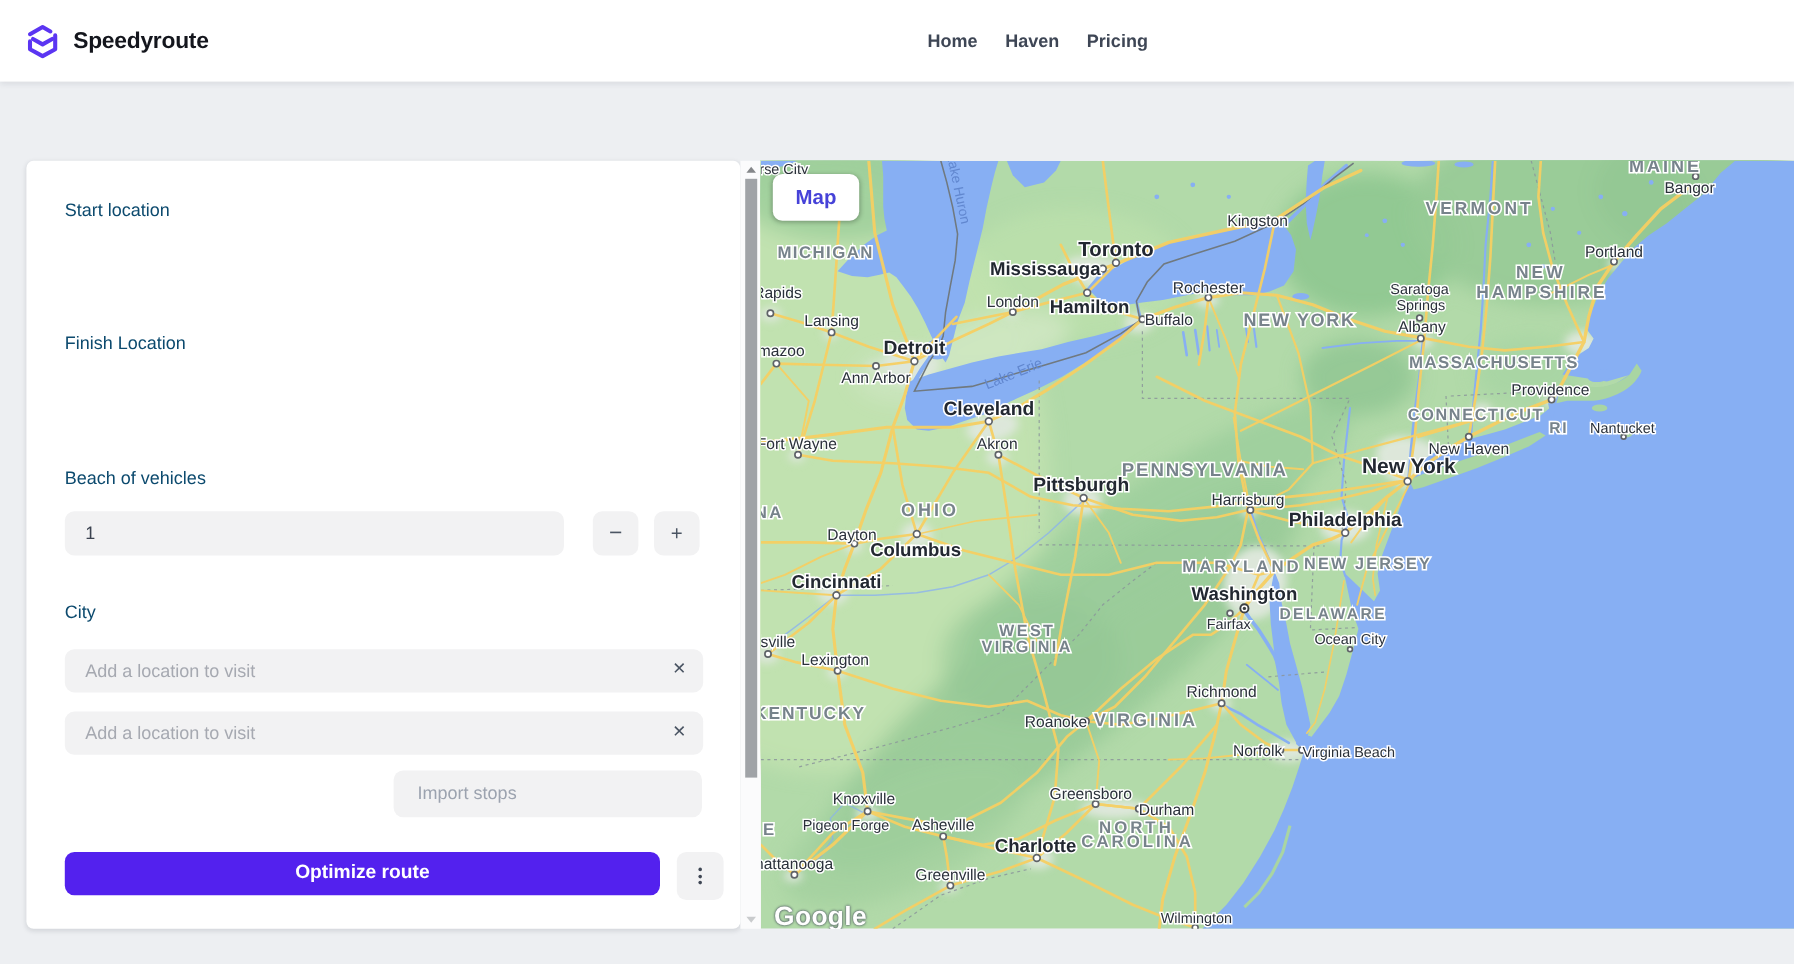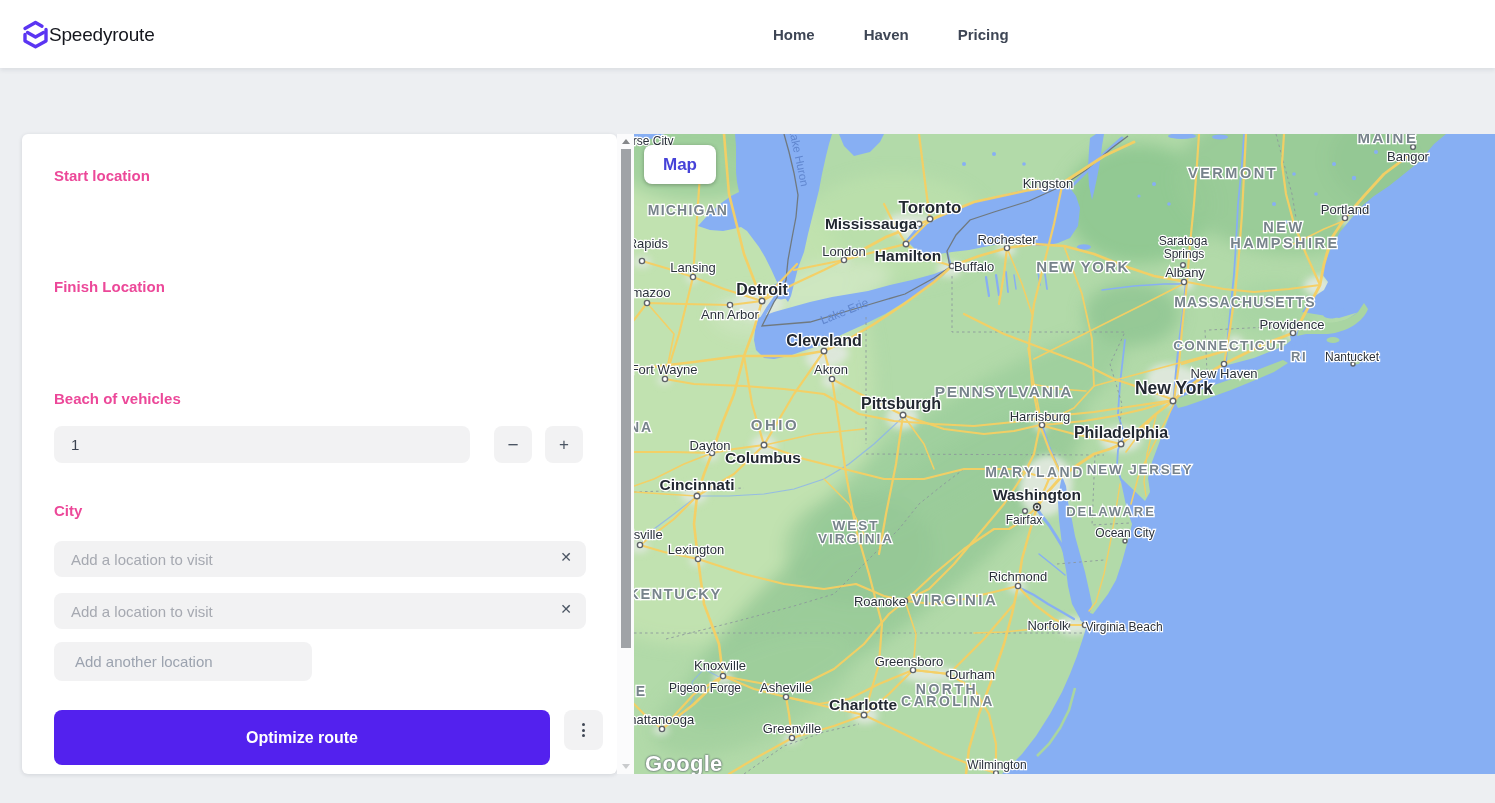--- a/index.html
+++ b/index.html
@@ -1,29 +1,29 @@
 <!DOCTYPE html>
 <html><head>
 <meta charset="utf-8">
 <style>
 *{margin:0;padding:0;box-sizing:border-box}
 html,body{width:1495px;height:803px;overflow:hidden;background:#edeff2;font-family:"Liberation Sans",sans-serif}
 .hdr{position:absolute;left:0;top:0;width:1495px;height:68px;background:#fff;box-shadow:0 2px 5px rgba(20,30,50,.09);z-index:5}
 .logo{position:absolute;left:22px;top:20px;display:flex;align-items:center}
 .logo svg{display:block}
-.logoname{font-size:19px;font-weight:400;color:#14161d;margin-left:0;letter-spacing:-.2px}
-.nav{position:absolute;left:773px;top:0;height:68px;display:flex;align-items:center;gap:49px}
+.logoname{font-size:19px;font-weight:700;color:#14161d;margin-left:12px;letter-spacing:-.2px}
+.nav{position:absolute;left:773px;top:0;height:68px;display:flex;align-items:center;gap:23px}
 .nav a{font-size:15px;font-weight:700;color:#3e4655;text-decoration:none}
 .card{position:absolute;left:22px;top:134px;width:595px;height:640px;background:#fff;border-radius:6px;box-shadow:0 1px 4px rgba(20,30,50,.13)}
-.lab{position:absolute;left:32px;font-size:15px;font-weight:700;color:#ec4899}
+.lab{position:absolute;left:32px;font-size:15px;font-weight:400;color:#0c4a6e}
 .inp{position:absolute;left:32px;width:532px;background:#f2f2f3;border-radius:8px;display:flex;align-items:center;padding-left:17px;font-size:15px;color:#a6a9b1}
 .sq{position:absolute;background:#f2f2f3;border-radius:8px;display:flex;align-items:center;justify-content:center;color:#4b5563}
 .caret{position:absolute;right:19px;top:17px;width:0;height:0;border-left:5px solid transparent;border-right:5px solid transparent;border-top:5.5px solid #81878f}
 .x{position:absolute;right:14px;top:8px;font-size:14px;color:#4b5563}
-.btn{position:absolute;left:32px;top:576px;width:496px;height:55px;background:#5321ee;border-radius:8px;color:#fff;font-size:16px;font-weight:700;display:flex;align-items:center;justify-content:center}
+.btn{position:absolute;left:32px;top:576px;width:496px;height:36px;background:#5321ee;border-radius:8px;color:#fff;font-size:16px;font-weight:700;display:flex;align-items:center;justify-content:center}
 .dots{position:absolute;left:542px;top:576px;width:39px;height:40px;background:#f2f2f3;border-radius:8px;display:flex;flex-direction:column;align-items:center;justify-content:center;gap:2.5px}
 .dots i{width:3px;height:3px;border-radius:50%;background:#3f4754}
 .sbar{position:absolute;left:617px;top:134px;width:17px;height:640px;background:#fbfbfc}
 .sthumb{position:absolute;left:3.5px;top:15px;width:10px;height:499px;background:#a0a3a7}
 .sup{position:absolute;left:4.5px;top:5px;width:0;height:0;border-left:4px solid transparent;border-right:4px solid transparent;border-bottom:5px solid #85878a}
 .sdn{position:absolute;left:4.5px;bottom:5px;width:0;height:0;border-left:4px solid transparent;border-right:4px solid transparent;border-top:5px solid #c9cbcd}
 .map{position:absolute;left:634px;top:134px;width:861px;height:640px;overflow:hidden}
 .mapbtn{position:absolute;left:10px;top:11px;width:72px;height:39px;background:#fff;border-radius:8px;box-shadow:0 1px 4px rgba(0,0,0,.3);display:flex;align-items:center;justify-content:center;font-size:17px;font-weight:700;color:#4642d8;z-index:3}
 .glogo{position:absolute;left:11px;top:617px;z-index:3;font-size:22px;font-weight:700;color:#fff;letter-spacing:.3px;text-shadow:0 0 2px rgba(80,90,100,.9),0 0 2px rgba(80,90,100,.9)}
 </style>
@@ -47,21 +47,21 @@
 <div class="card">
  <div class="lab" style="top:33px">Start location</div>
  <div class="lab" style="top:144px">Finish Location</div>
  <div class="lab" style="top:256px">Beach of vehicles</div>
  <div class="inp" style="top:292px;height:37px;width:416px;color:#3c4350">1</div>
  <div class="sq" style="left:472px;top:292px;width:38px;height:37px;font-size:19px">−</div>
  <div class="sq" style="left:523px;top:292px;width:38px;height:37px;font-size:17px">+</div>
  <div class="lab" style="top:368px">City</div>
  <div class="inp" style="top:407px;height:36px">Add a location to visit<div class="x">✕</div></div>
  <div class="inp" style="top:459px;height:36px">Add a location to visit<div class="x">✕</div></div>
- <div class="inp" style="top:508px;height:39px;width:258px;padding-left:21px;color:#9ca3af">Add another location</div>
+ <div class="inp" style="top:508px;left:306px;height:39px;width:257px;padding-left:20px;color:#9ca3af">Import stops</div>
  <div class="btn">Optimize route</div>
  <div class="dots">
       <i></i>
       <i></i>
       <i></i>
     </div>
 </div>
 <div class="sbar">
     <div class="sup"></div>
     <div class="sthumb"></div>

